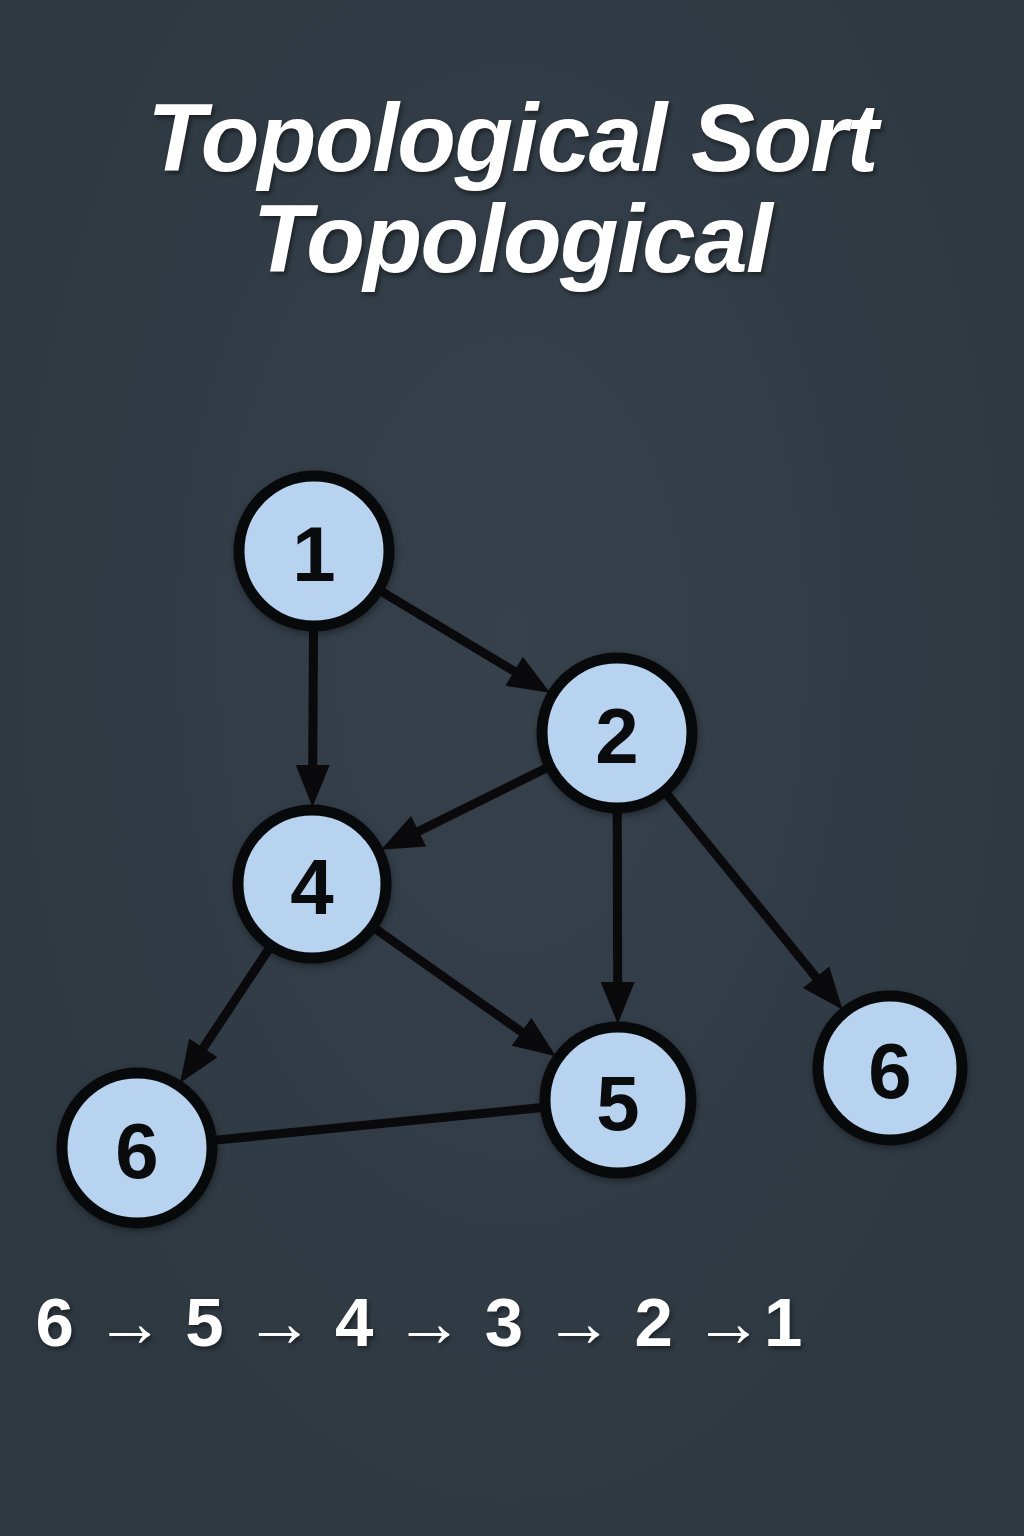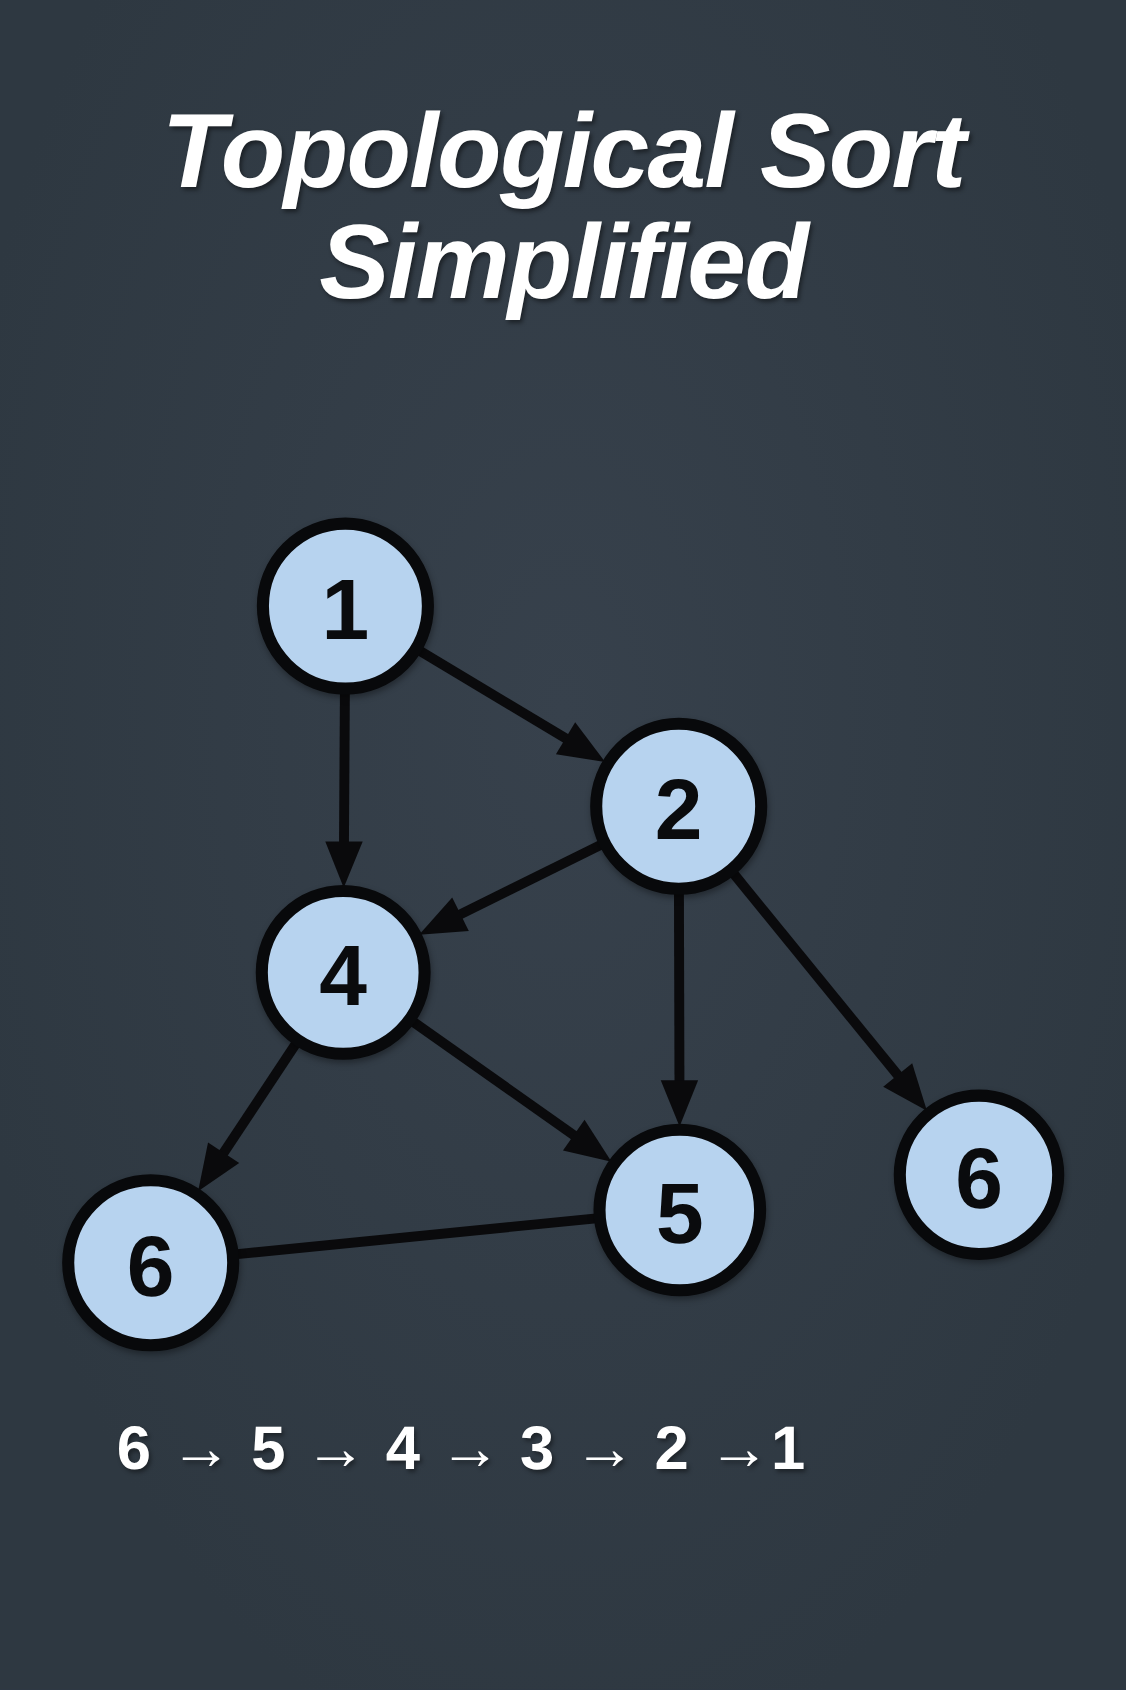--- a/index.html
+++ b/index.html
@@ -85,34 +85,34 @@
   
   #sequence-caption {
     position: absolute;
     left: 0;
     top: 1283px;
     width: 839px;
     text-align: center;
     color: #ffffff;
     font-family: "Liberation Sans", sans-serif;
     font-weight: bold;
-    font-size: 56px;
+    font-size: 69px;
     letter-spacing: 1px;
     white-space: nowrap;
     text-shadow: 2px 3px 4px rgba(0,0,0,0.40);
   }
 </style>
 </head>
 <body>
 
 <div id="poster">
 
   <div id="title-block">
     <span class="tline">Topological Sort</span>
-    <span class="tline">Simplified</span>
+    <span class="tline">Topological</span>
   </div>
 
   <div id="graph-canvas">
     <svg viewBox="0 0 1024 1536" xmlns="http://www.w3.org/2000/svg">
       <g id="edges-layer">
           <line x1="380.00772568904296" y1="590.6482048693262" x2="521.331659910426" y2="675.5358485270546" class="edge-line"></line>
           <polygon points="550.1350311201902,692.8368833791242 505.37731733164026,685.7837240570727 522.8843168843297,656.6374555710017" class="arrow-head"></polygon>
           <line x1="313.53754587830986" y1="627.9986112614074" x2="312.6642522838822" y2="773.4019947336149" class="edge-line"></line>
           <polygon points="312.46245412169014,807.0013887385926 295.7150084290546,764.9000459717374 329.71439521980585,765.1042464930033" class="arrow-head"></polygon>
           <line x1="547.9938917197381" y1="767.1636798371132" x2="411.11786462073974" y2="834.928532597601" class="edge-line"></line>

